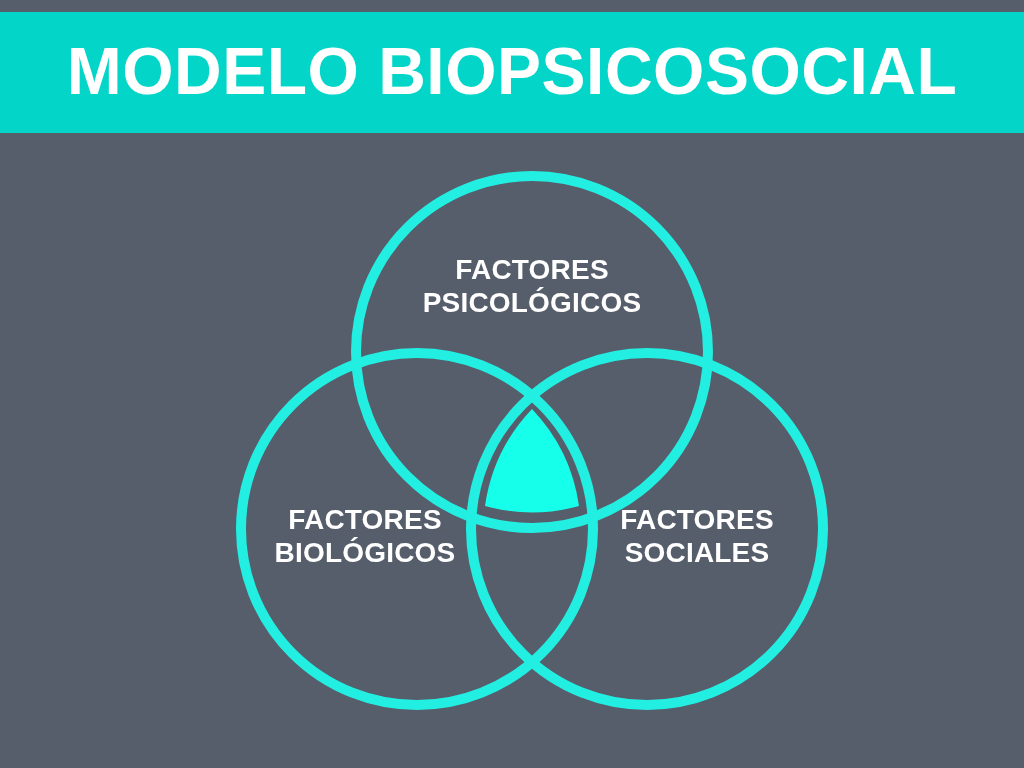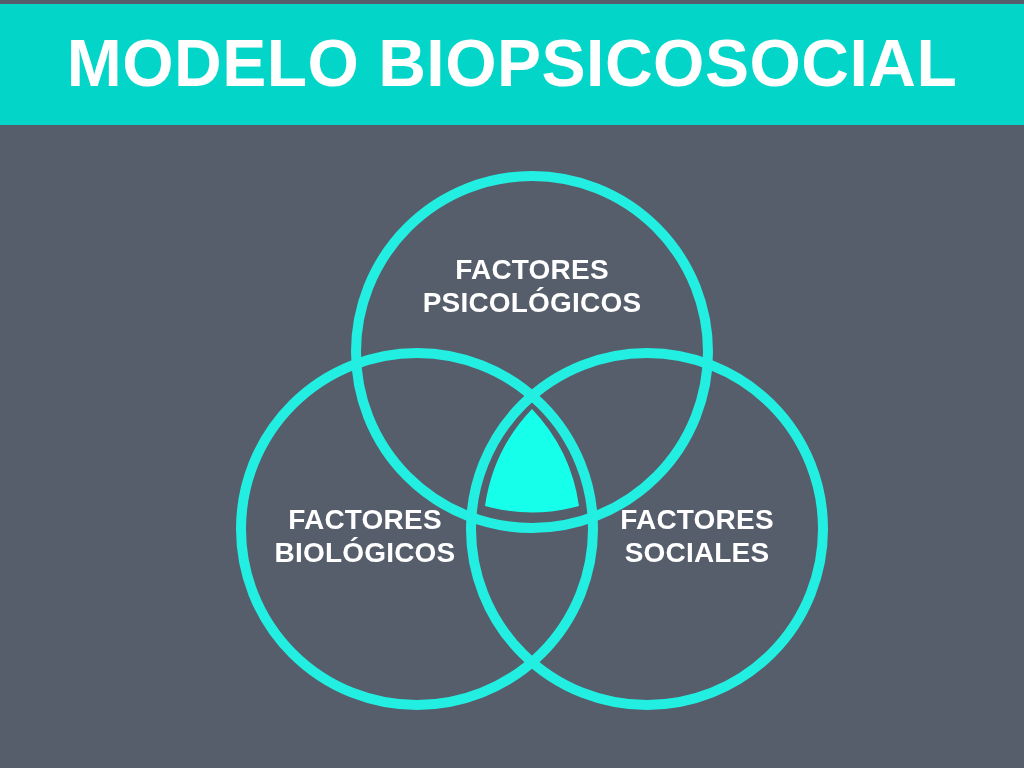--- a/index.html
+++ b/index.html
@@ -15,21 +15,21 @@
     overflow: hidden;
     background: #565D6B;
     font-family: "Liberation Sans", "DejaVu Sans", sans-serif;
     -webkit-font-smoothing: antialiased;
   }
 
   
   .banner {
     position: absolute;
     left: 0;
-    top: 4px;
+    top: 12px;
     width: 1024px;
     height: 121px;
     background: #03D6C8;
     display: flex;
     align-items: center;
     justify-content: center;
   }
   .banner-title {
     color: #ffffff;
     font-size: 66px;

